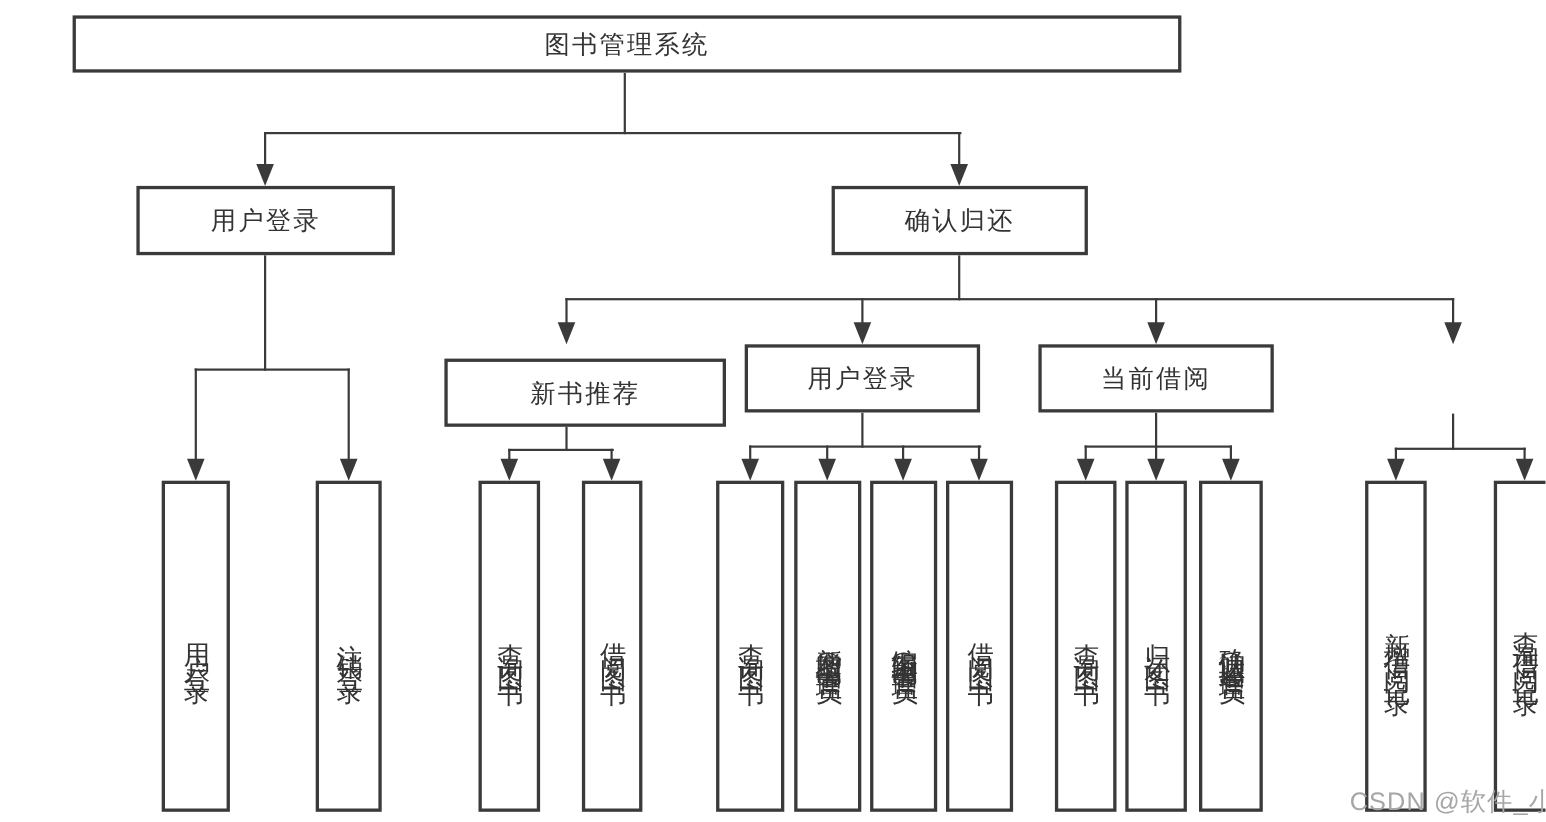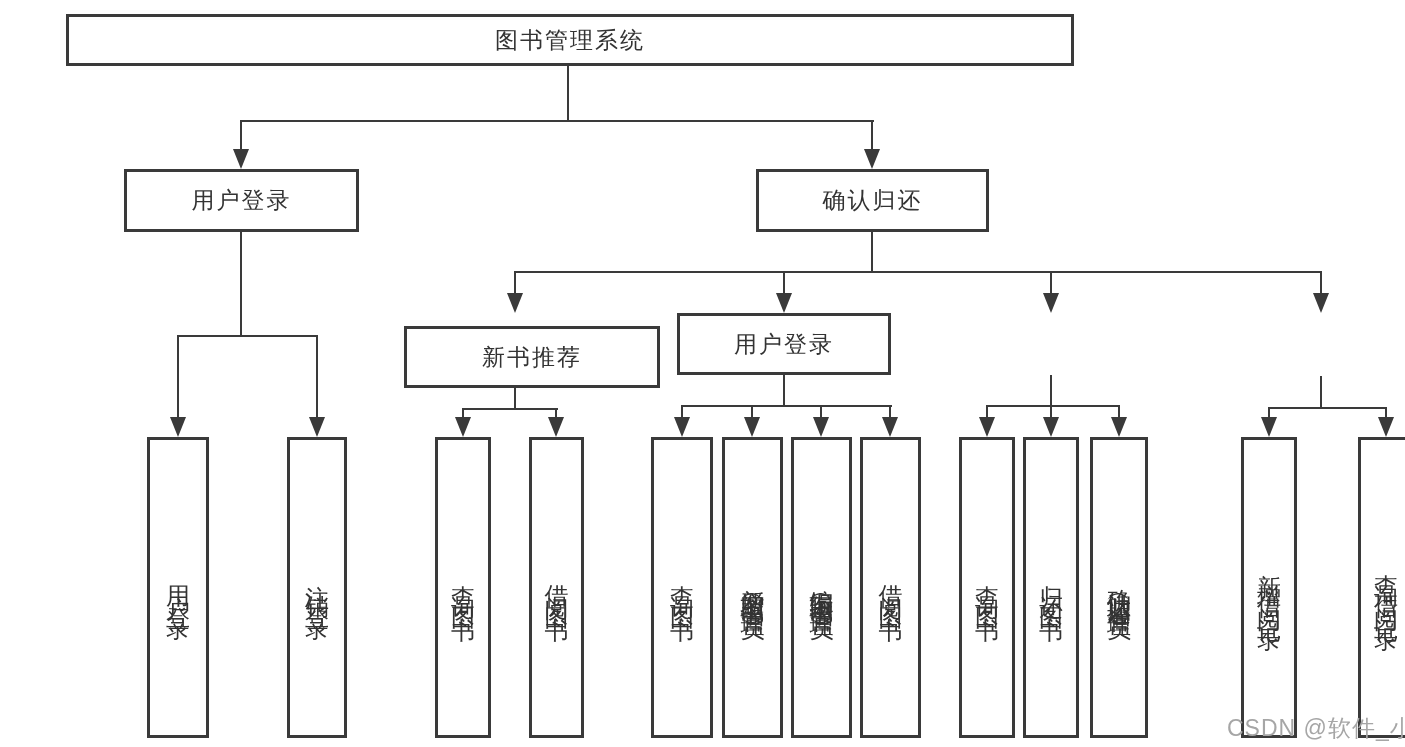--- a/index.html
+++ b/index.html
@@ -131,20 +131,23 @@
   <div class="node" style="left:712px;top:169px;width:233px;height:63px">
     <span>确认归还</span>
   </div>
 
   <div class="node" style="left:360px;top:326px;width:256px;height:62px">
     <span>新书推荐</span>
   </div>
   <div class="node" style="left:633px;top:313px;width:214px;height:62px">
     <span>用户登录</span>
   </div>
+  <div class="node" style="left:900px;top:313px;width:214px;height:62px">
+    <span>当前借阅</span>
+  </div>
 
   <div class="node leaf" style="left:103px;top:437px;width:62px;height:301px">
     <span>用户登录</span>
   </div>
   <div class="node leaf" style="left:243px;top:437px;width:60px;height:301px">
     <span>注销登录</span>
   </div>
 
   <div class="node leaf" style="left:391px;top:437px;width:56px;height:301px">
     <span>查询图书</span>

